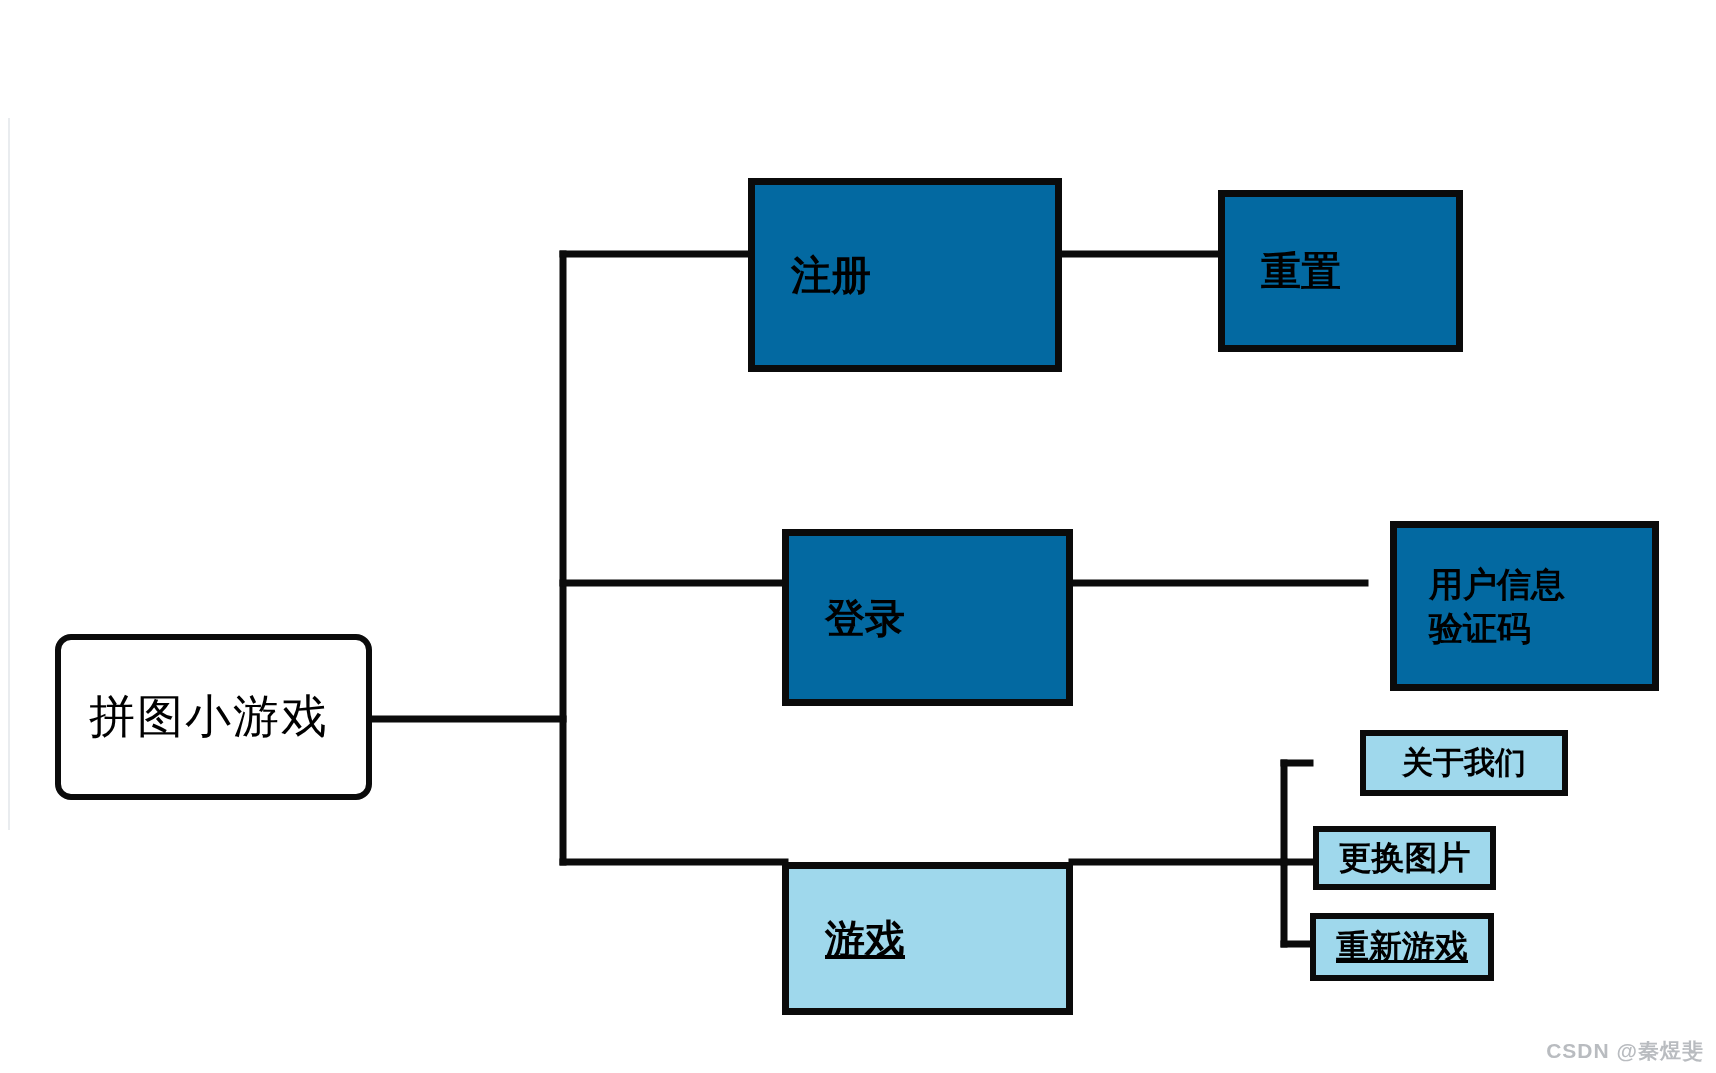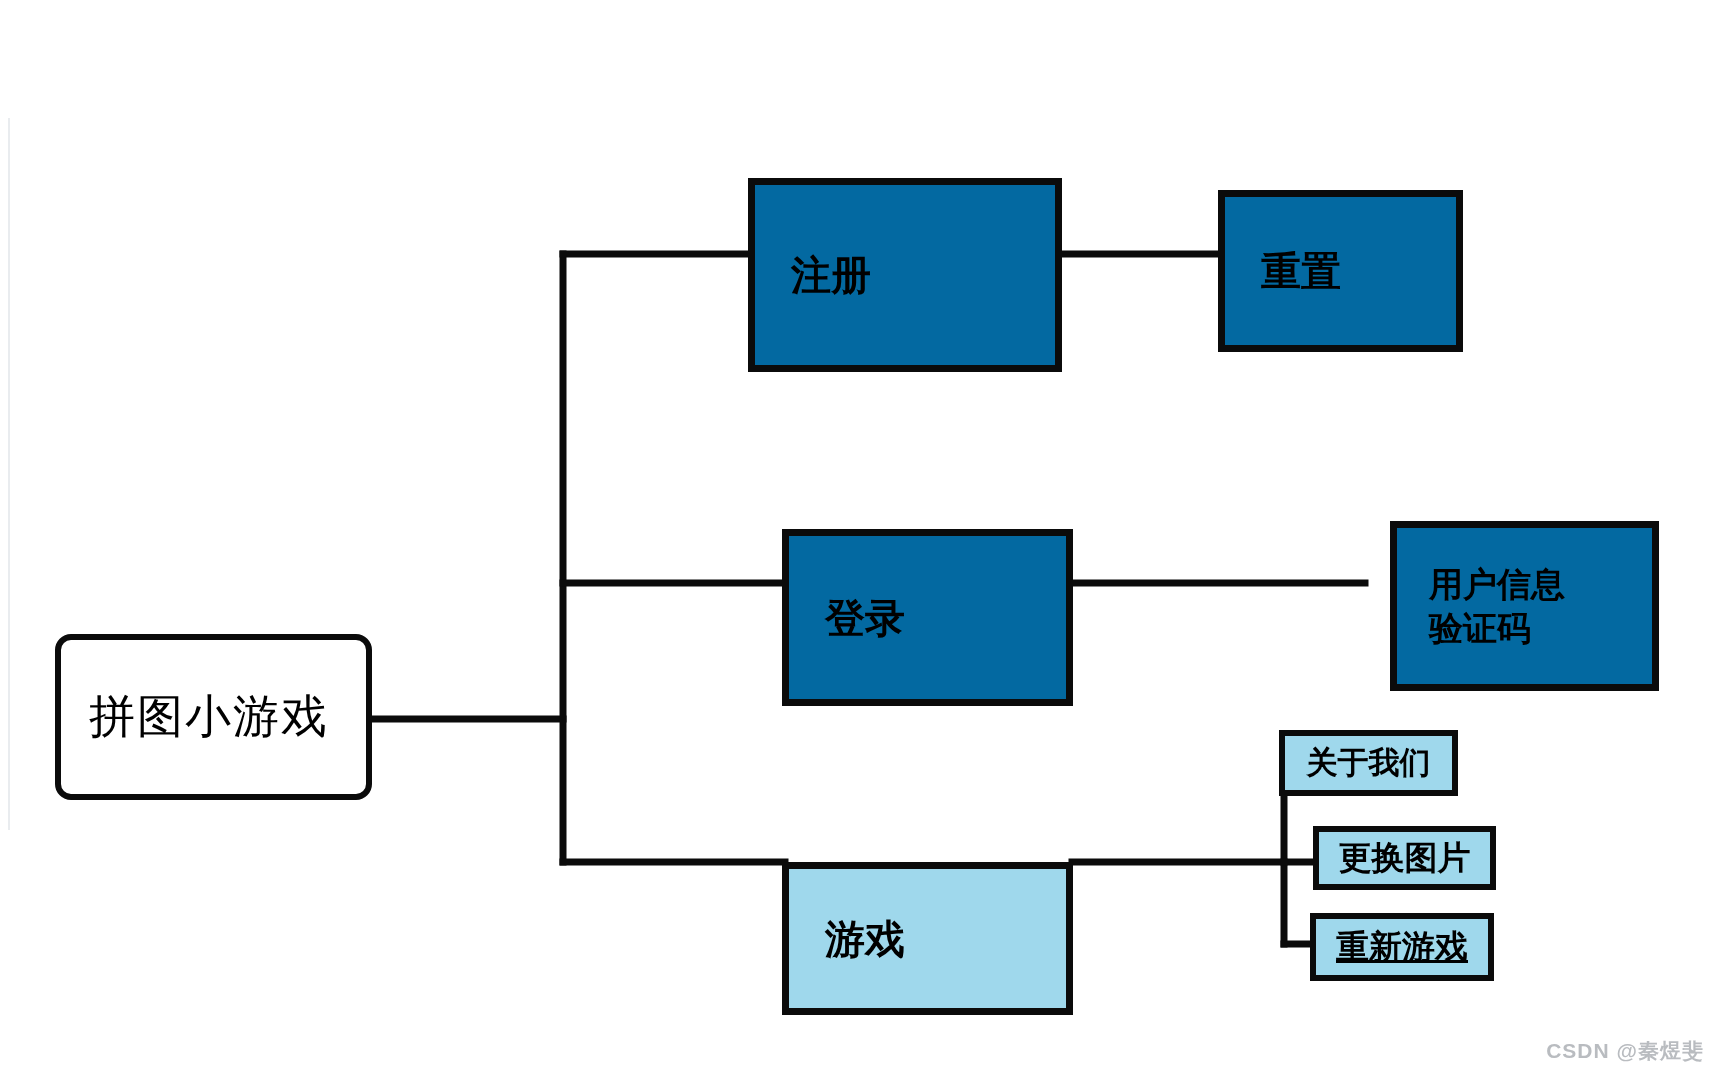--- a/index.html
+++ b/index.html
@@ -141,25 +141,25 @@
 
   <div class="node node-yellow lbl-lead" style="left:782px; top:529px; width:291px; height:177px; font-size:40px;">
     <span class="ln">登录</span>
   </div>
 
   <div class="node node-yellow lbl-lead-sm" style="left:1363px; top:521px; width:269px; height:170px; font-size:34px;margin-left:27px;">
     <span class="ln">用户信息</span>
     <span class="ln">验证码</span>
   </div>
 
-  <div class="node node-blue lbl-lead" style="left:782px; top:862px; width:291px; height:153px; font-size:40px;">
+  <div class="node node-blue lbl-lead" style="left:782px; top:862px; width:291px; height:153px; font-size:40px;text-decoration:underline;">
     <span class="ln">游戏</span>
   </div>
 
-  <div class="node node-blue-small" style="left:1279px; top:730px; width:179px; height:66px; font-size:31px;">
+  <div class="node node-blue-small" style="left:1360px; top:730px; width:208px; height:66px; font-size:31px;">
     <span class="ln">关于我们</span>
   </div>
 
   <div class="node node-blue-small" style="left:1313px; top:826px; width:183px; height:64px; font-size:33px;">
     <span class="ln">更换图片</span>
   </div>
 
   <div class="node node-blue-small" style="left:1310px; top:913px; width:184px; height:68px; font-size:33px;text-decoration:underline;">
     <span class="ln">重新游戏</span>
   </div>

